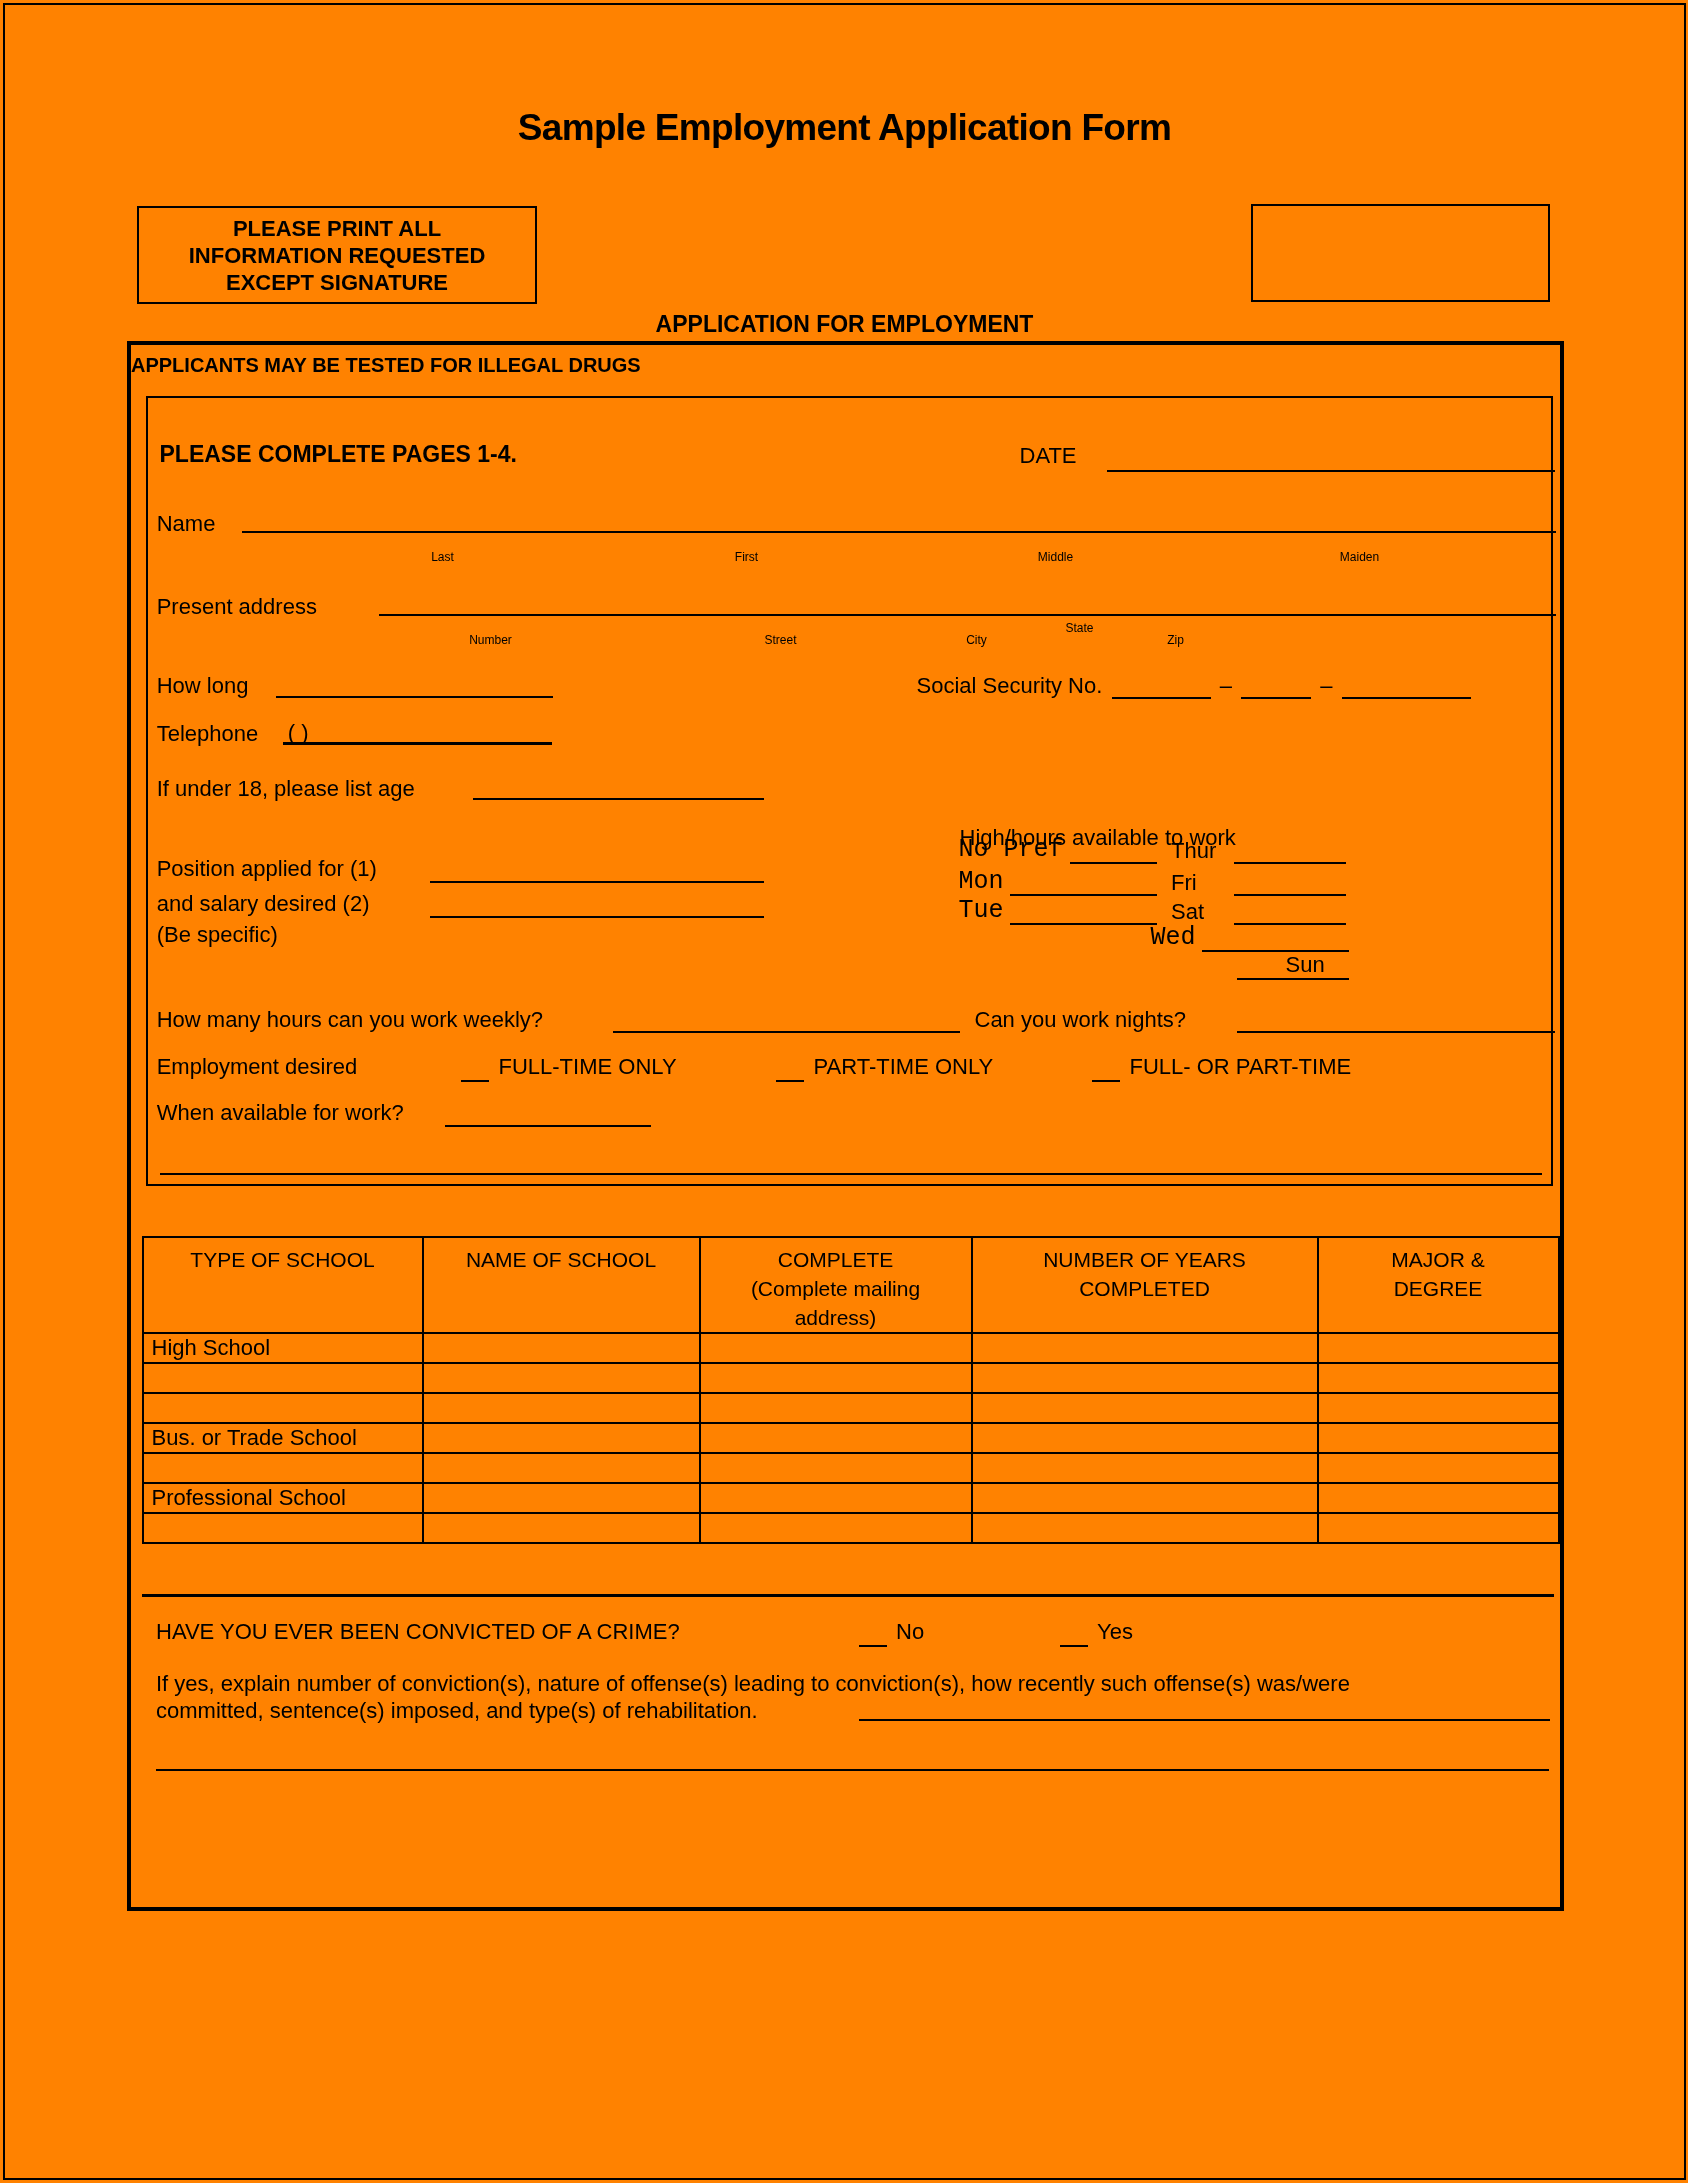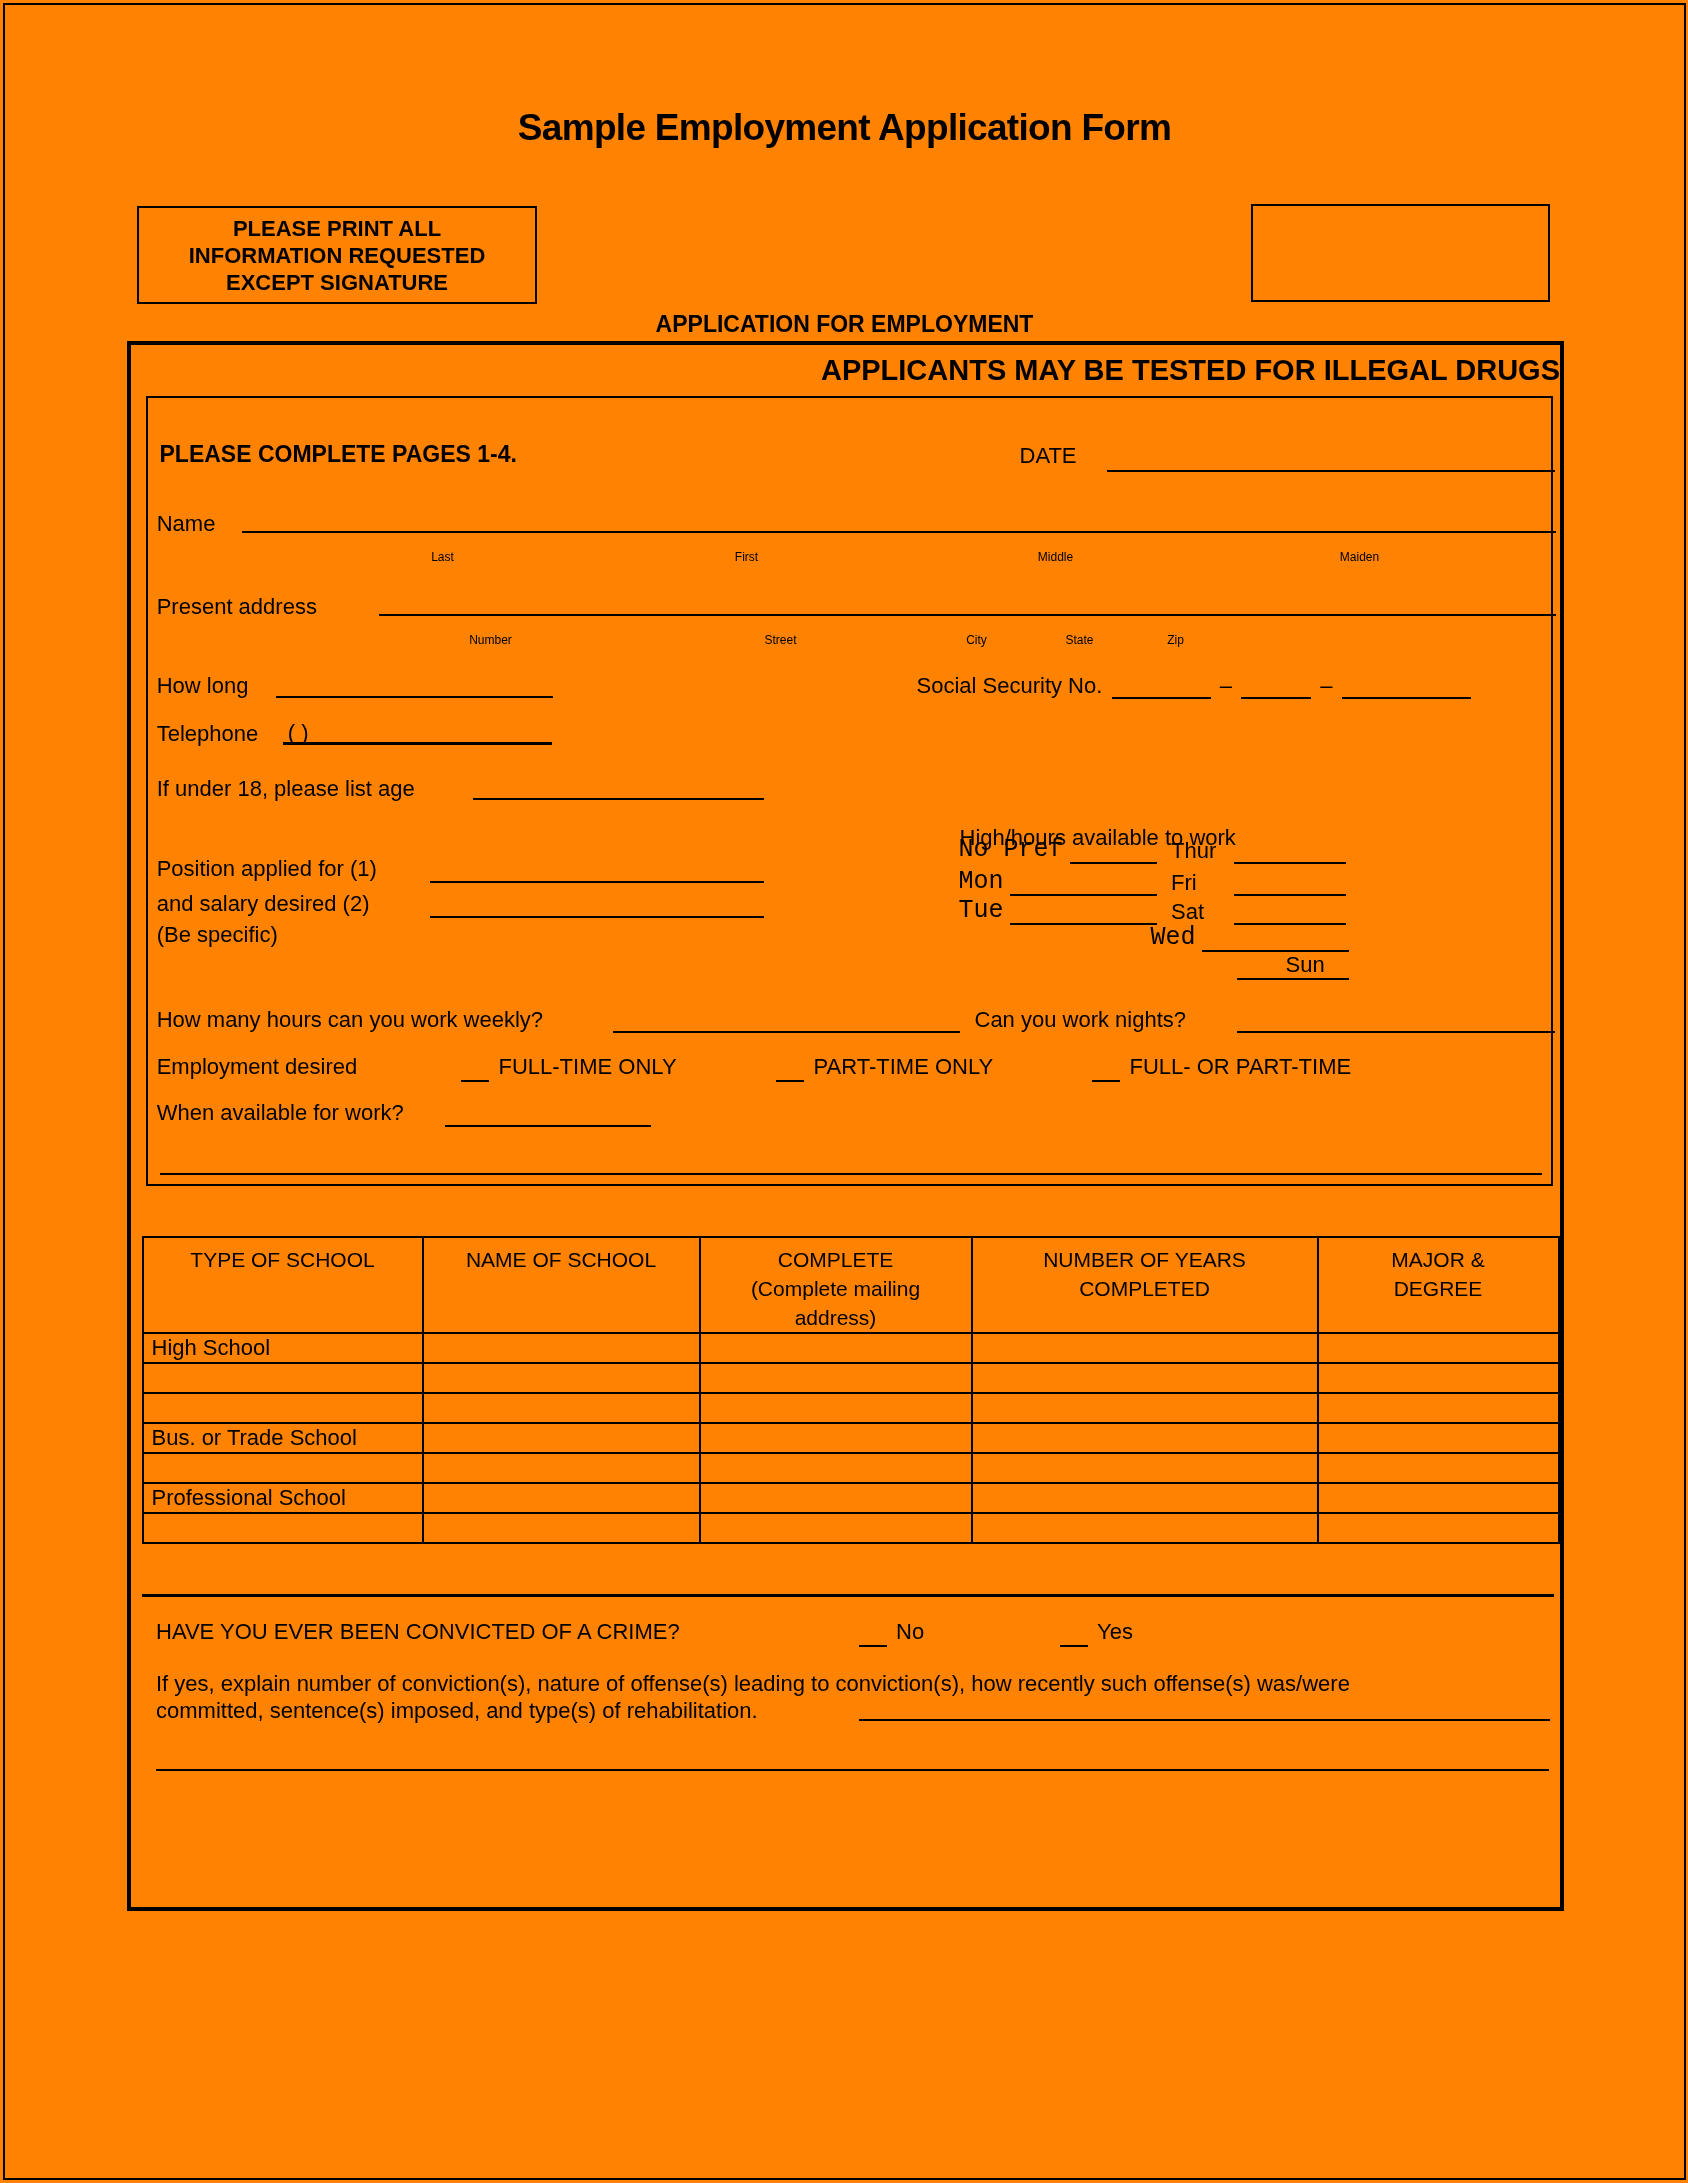--- a/index.html
+++ b/index.html
@@ -30,21 +30,21 @@
   .subtitle{
     position:absolute;top:311px;left:0;width:100%;
     text-align:center;font-size:23px;font-weight:bold;white-space:nowrap;
   }
   .big-box{
     position:absolute;left:127px;top:341px;width:1429px;height:1562px;
     border:4px solid #000;
   }
   .drugs-title{
     position:absolute;top:9.2px;left:0;width:100%;
-    text-align:right;font-size:29px;font-weight:bold;white-space:nowrap;
+    text-align:left;font-size:20px;font-weight:bold;white-space:nowrap;
   }
   .inner-box{
     position:absolute;left:14.5px;top:51px;width:1403px;height:786px;
     border:2.6px solid #000;
   }
   .lbl{position:absolute;font-size:22px;white-space:nowrap;}
   .lbl-b{position:absolute;font-size:23px;font-weight:bold;white-space:nowrap;}
   .sub{position:absolute;font-size:12px;white-space:nowrap;transform:translateX(-50%);}
   .fl{position:absolute;height:24px;border-bottom:2px solid #000;}
   .tel-line{
@@ -107,21 +107,21 @@
       <span class="sub" style="left:295px;top:152px;">Last</span>
       <span class="sub" style="left:599px;top:152px;">First</span>
       <span class="sub" style="left:908px;top:152px;">Middle</span>
       <span class="sub" style="left:1212px;top:152px;">Maiden</span>
 
       <span class="lbl" style="left:9.2px;top:196px;">Present address</span>
       <span class="fl" style="left:231px;top:192px;width:1177px;"></span>
       <span class="sub" style="left:343px;top:235px;">Number</span>
       <span class="sub" style="left:633px;top:235px;">Street</span>
       <span class="sub" style="left:829px;top:235px;">City</span>
-      <span class="sub" style="left:932px;top:235px;">State</span>
+      <span class="sub" style="left:932px;top:223px;">State</span>
       <span class="sub" style="left:1028px;top:235px;">Zip</span>
 
       <span class="lbl" style="left:9.2px;top:275px;">How long</span>
       <span class="fl" style="left:128px;top:274px;width:277px;"></span>
       <div class="ssn-row">
         <span class="lab">Social Security No.</span>
         <span class="seg" style="width:99px;"></span>
         <span class="dash">–</span>
         <span class="seg" style="width:70px;"></span>
         <span class="dash">–</span>

